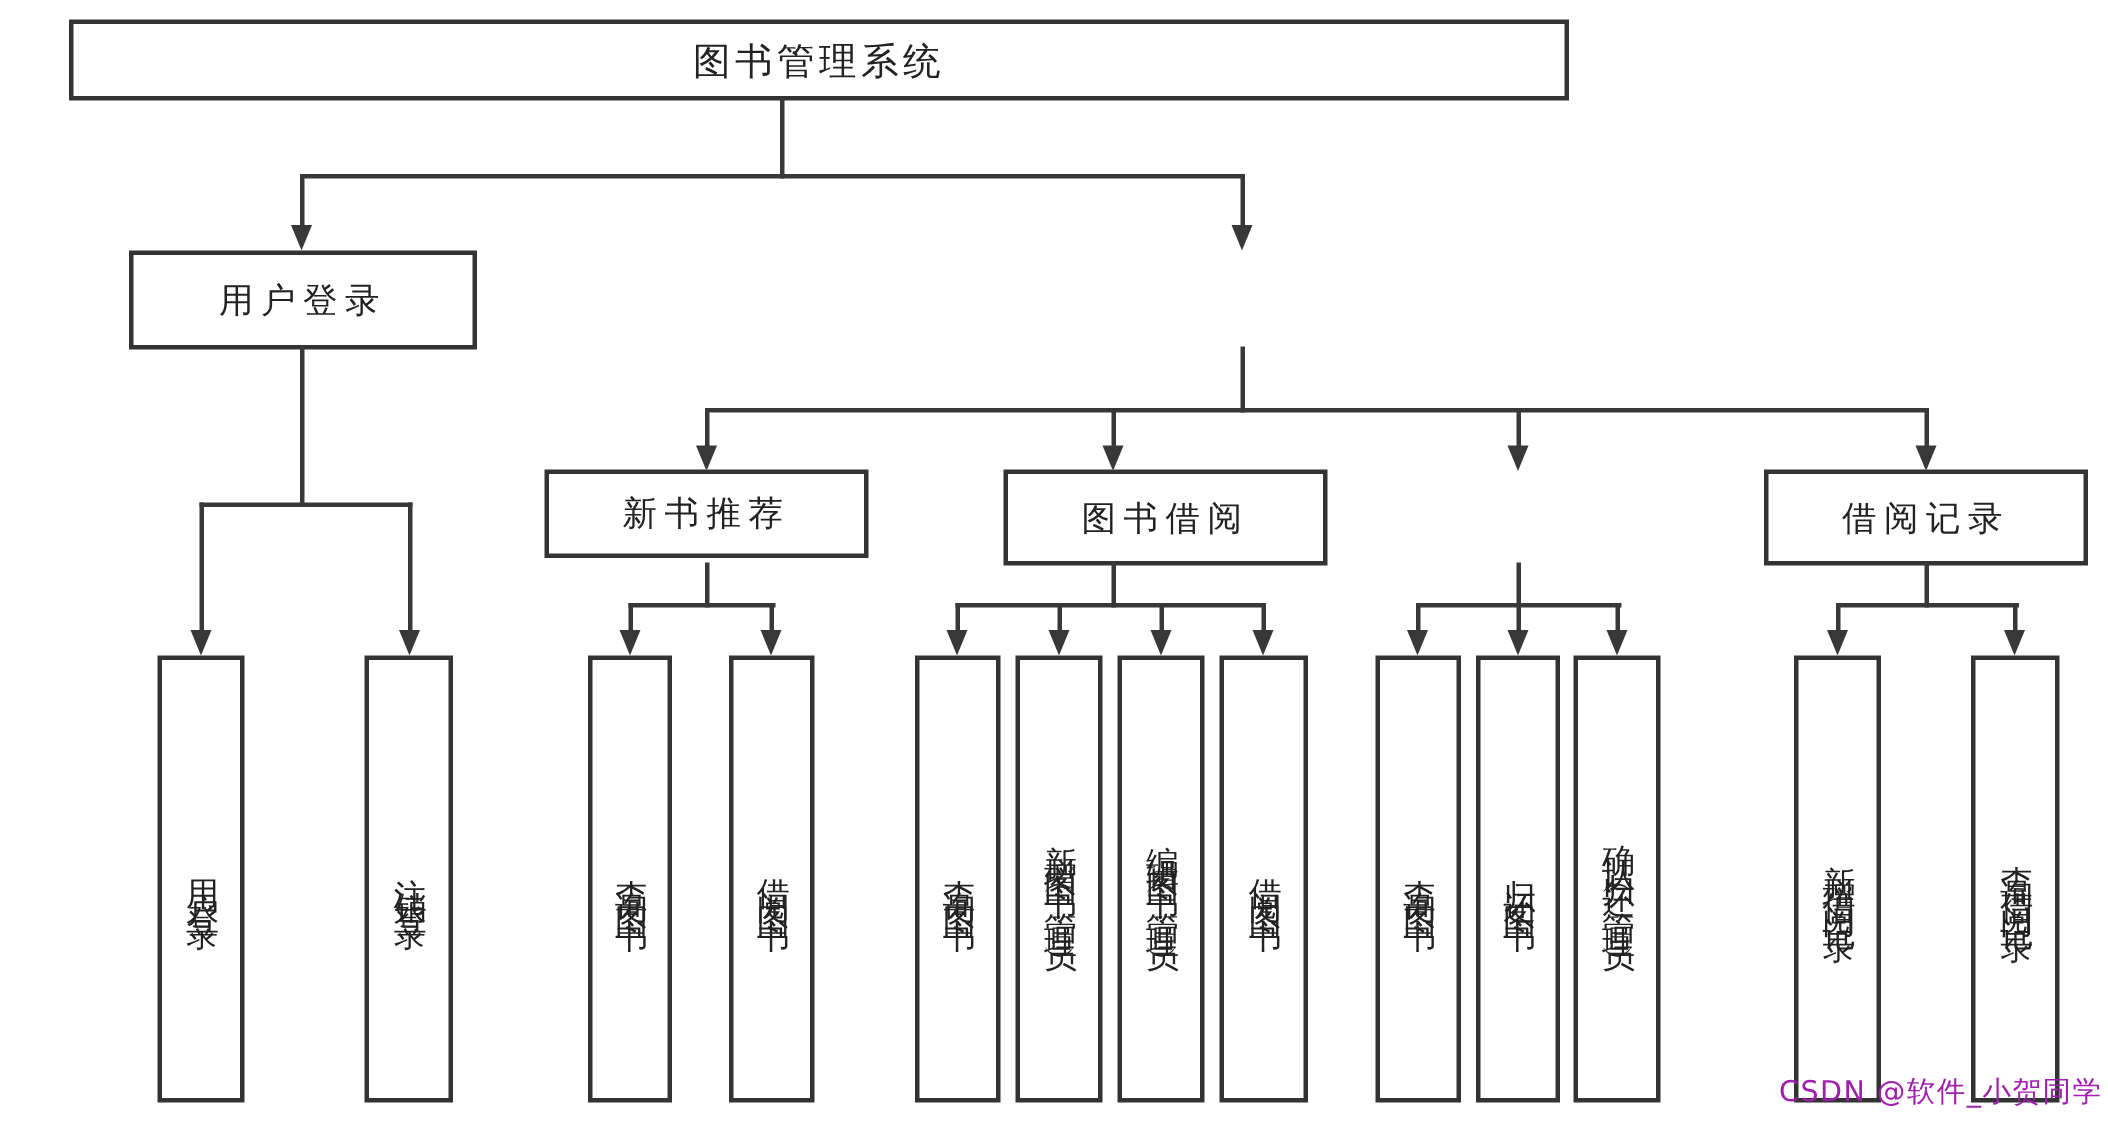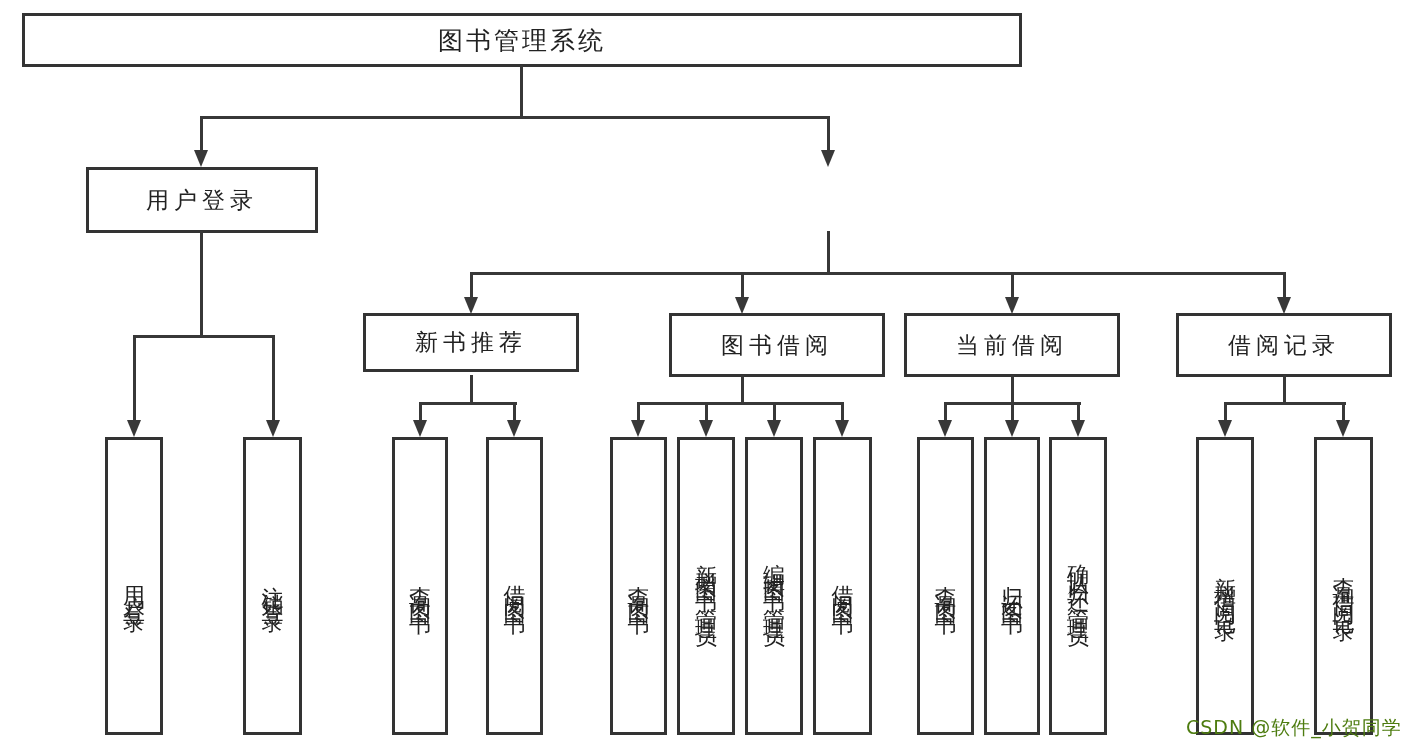--- a/index.html
+++ b/index.html
@@ -13,21 +13,21 @@
   .box{
     position:absolute;
     box-sizing:border-box;
     border:3px solid #333333;
     background:#ffffff;
     display:flex;
     align-items:center;
     justify-content:center;
     color:#222222;
   }
-  .lbl-root{font-size:25px;letter-spacing:3px;}
+  .lbl-root{font-size:25px;letter-spacing:3px;margin-left:24px;}
   .lbl-branch{font-size:23px;letter-spacing:5px;}
   .vbox{
     writing-mode:vertical-rl;
     text-orientation:mixed;
     font-size:22px;
     letter-spacing:9px;
     color:#222222;
     line-height:1;
   }
   .hline,.vline{position:absolute;background:#383838;}
@@ -35,21 +35,21 @@
     position:absolute;
     width:0;height:0;
     border-left:7px solid transparent;
     border-right:7px solid transparent;
     border-top:17px solid #383838;
   }
   .watermark{
     position:absolute;
     left:1186px;top:715px;
     font-size:19px;
-    color:#4d7c0f;
+    color:#a21caf;
     letter-spacing:1px;
     white-space:nowrap;
     z-index:5;
   }
 </style>
 </head>
 <body>
 
 <div class="stage">
 
@@ -77,21 +77,20 @@
   <div class="ah" style="left:464px;top:297px;"></div>
   <div class="vline" style="left:741px;top:272px;width:3px;height:28px;"></div>
   <div class="ah" style="left:735px;top:297px;"></div>
   <div class="vline" style="left:1011px;top:272px;width:3px;height:28px;"></div>
   <div class="ah" style="left:1005px;top:297px;"></div>
   <div class="vline" style="left:1283px;top:272px;width:3px;height:28px;"></div>
   <div class="ah" style="left:1277px;top:297px;"></div>
 
   <div class="box lbl-branch" style="left:363px;top:313px;width:216px;height:59px;">新书推荐</div>
   <div class="box lbl-branch" style="left:669px;top:313px;width:216px;height:64px;">图书借阅</div>
-  <div class="box lbl-branch" style="left:904px;top:313px;width:216px;height:64px;">当前借阅</div>
   <div class="box lbl-branch" style="left:1176px;top:313px;width:216px;height:64px;">借阅记录</div>
 
   <div class="vline" style="left:470px;top:375px;width:3px;height:30px;"></div>
   <div class="hline" style="left:419px;top:402px;width:98px;height:3px;"></div>
   <div class="vline" style="left:419px;top:402px;width:3px;height:22px;"></div>
   <div class="ah" style="left:413px;top:420px;"></div>
   <div class="vline" style="left:513px;top:402px;width:3px;height:22px;"></div>
   <div class="ah" style="left:507px;top:420px;"></div>
 
   <div class="vline" style="left:741px;top:375px;width:3px;height:30px;"></div>

